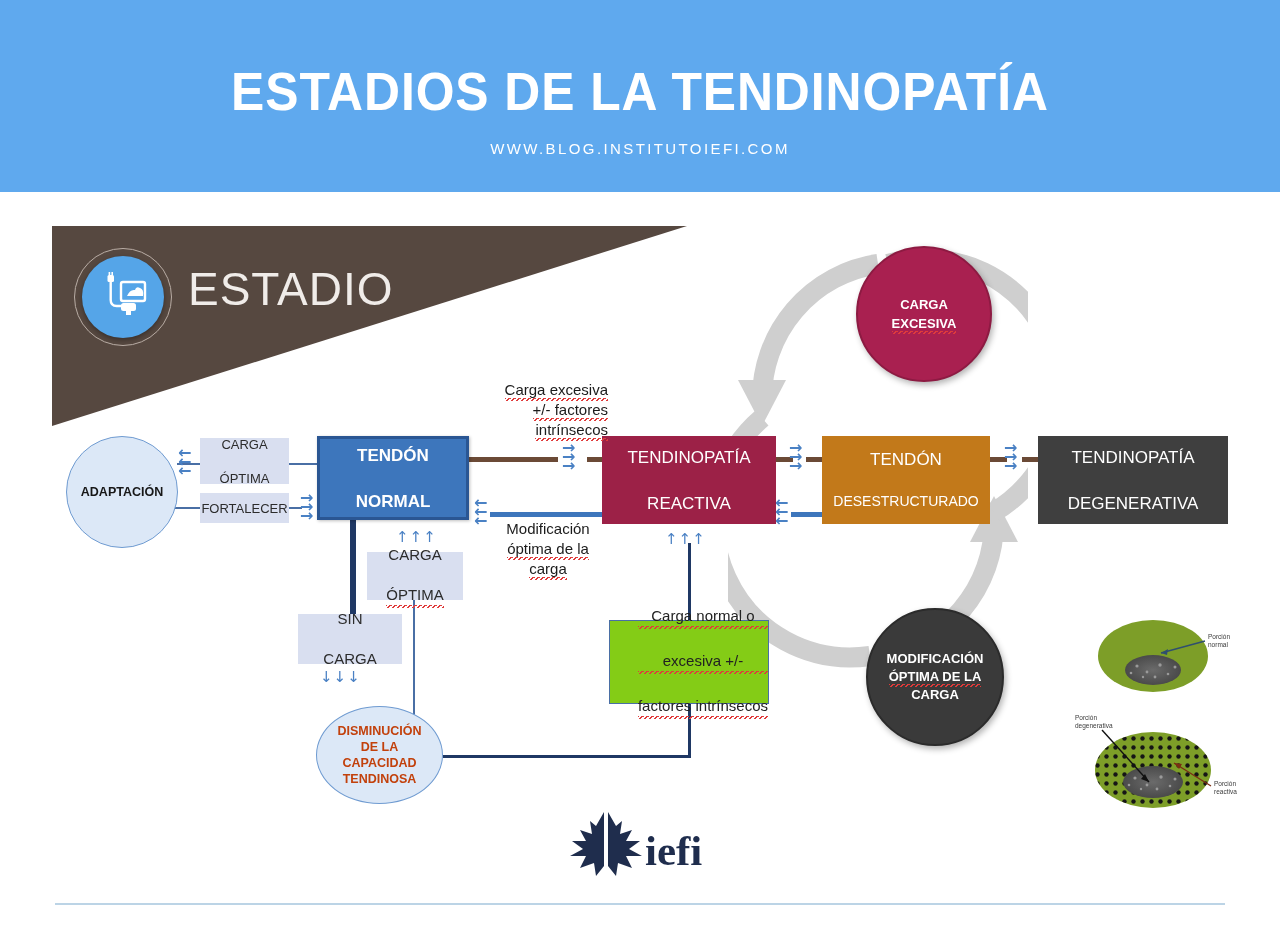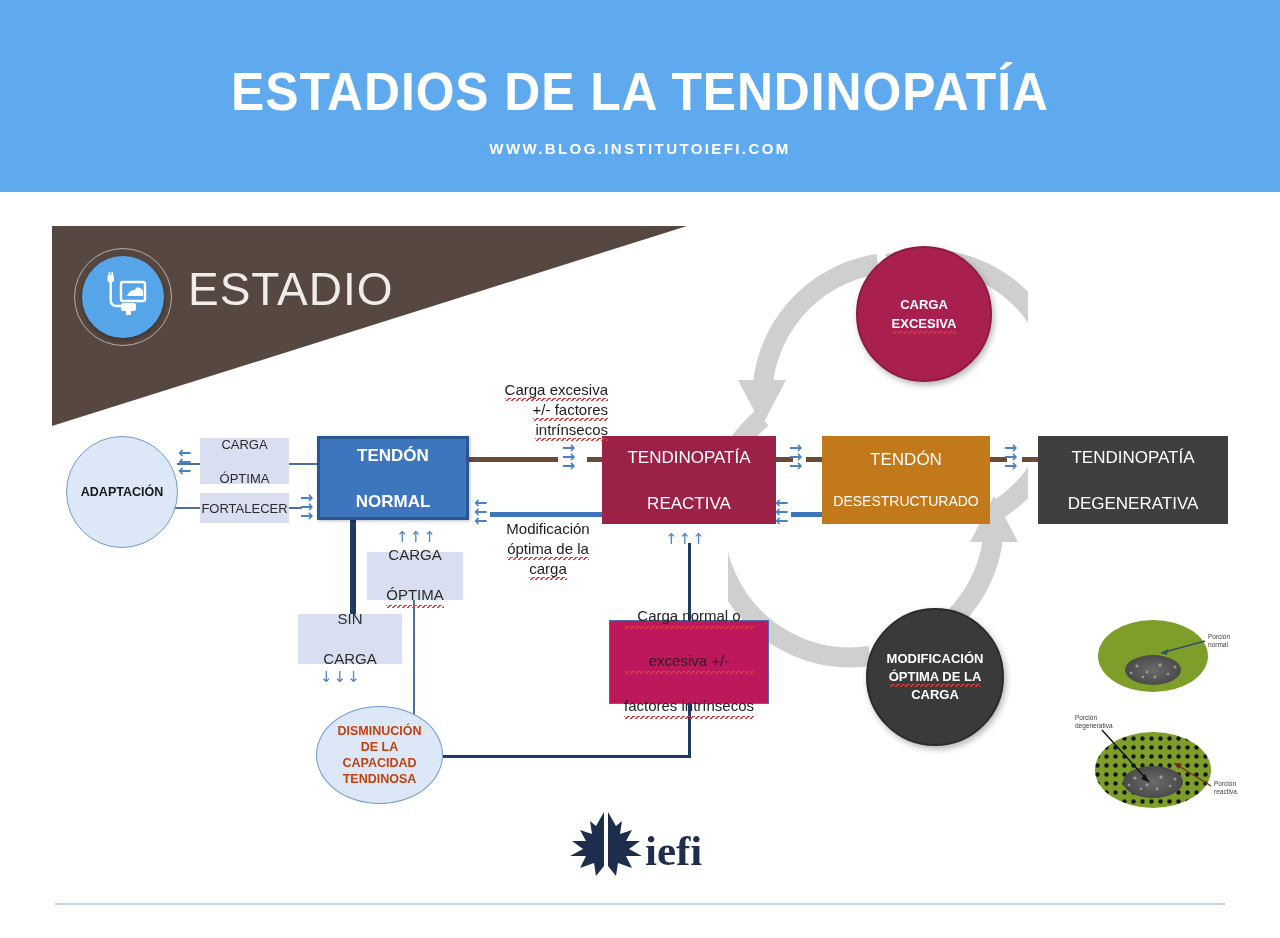--- a/index.html
+++ b/index.html
@@ -21,21 +21,21 @@
     color:#ffffff;
     font-size:53px;font-weight:bold;
     letter-spacing:1px;
     line-height:60px;
     font-family:"Liberation Sans", sans-serif;
     transform:scaleX(0.94);
   }
   #header-url{
     position:absolute;left:0;top:140px;width:1280px;
     text-align:center;color:#ffffff;
-    font-size:15px;font-weight:bold;letter-spacing:2.4px;
+    font-size:15px;font-weight:normal;letter-spacing:2.4px;
   }
 
   
   #banner{
     position:absolute;left:52px;top:226px;width:635px;height:200px;
     background:#564840;
     clip-path:polygon(0 0, 100% 0, 0 100%);
   }
   #banner-icon-outer{
     position:absolute;left:74px;top:248px;width:98px;height:98px;
@@ -80,22 +80,22 @@
   }
   .box-degenerativa{
     background:#3f3f3f;color:#ffffff;
     font-size:17px;line-height:23px;
   }
   .lil-box{
     background:#d9dff0;color:#2c2c2c;
     font-size:13px;line-height:17px;
   }
   .note-box{
-    background:#be185d;border:1px solid #4a6fa5;
-    color:#222;font-size:15px;line-height:21px;
+    background:#84cc16;border:1px solid #4a6fa5;
+    color:#222;font-size:15px;line-height:21px;justify-content:flex-end;
   }
   .circ{
     position:absolute;border-radius:50%;box-sizing:border-box;
     display:flex;align-items:center;justify-content:center;
     text-align:center;
   }
   .circ-adapt{
     background:#dce8f7;border:1px solid #6f9bd1;
     color:#171717;font-size:12.5px;font-weight:bold;text-align:center;
   }

